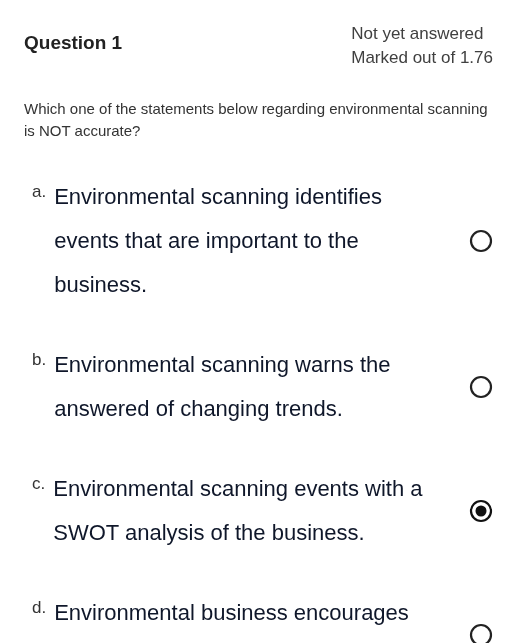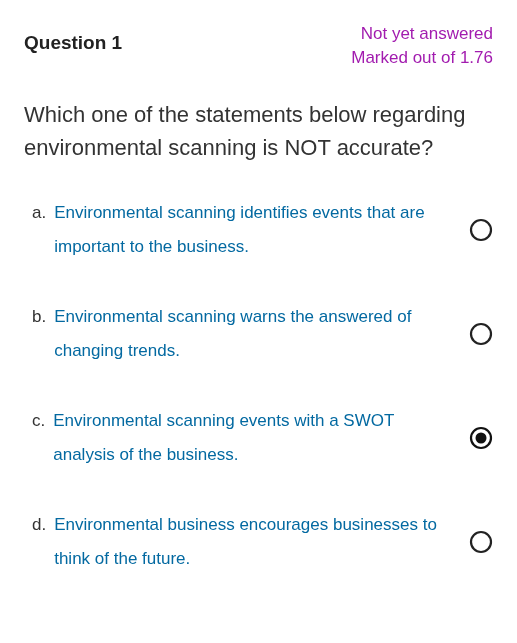--- a/index.html
+++ b/index.html
@@ -21,27 +21,26 @@
       align-items: flex-start;
       margin-bottom: 28px;
     }
     .question-number {
       font-size: 19px;
       font-weight: bold;
       color: #222;
       padding-top: 10px;
     }
     .status-block {
-      text-align: right;
       font-size: 17px;
-      color: #a21caf;
+      color: #404040;
       line-height: 1.4;
     }
     .question-text {
-      font-size: 22px;
+      font-size: 15px;
       color: #333;
       line-height: 1.5;
       margin-bottom: 32px;
     }
     .options {
       display: flex;
       flex-direction: column;
       gap: 36px;
     }
     .option-row {
@@ -57,22 +56,22 @@
       gap: 8px;
     }
     .option-letter {
       font-size: 17px;
       color: #333;
       min-width: 20px;
       line-height: 2.0;
       padding-left: 8px;
     }
     .option-text {
-      font-size: 17px;
-      color: #0369a1;
+      font-size: 22px;
+      color: #0f172a;
       line-height: 2.0;
       flex: 1;
     }
     .radio {
       width: 24px;
       height: 24px;
       flex-shrink: 0;
       display: flex;
       align-items: center;
       justify-content: center;

